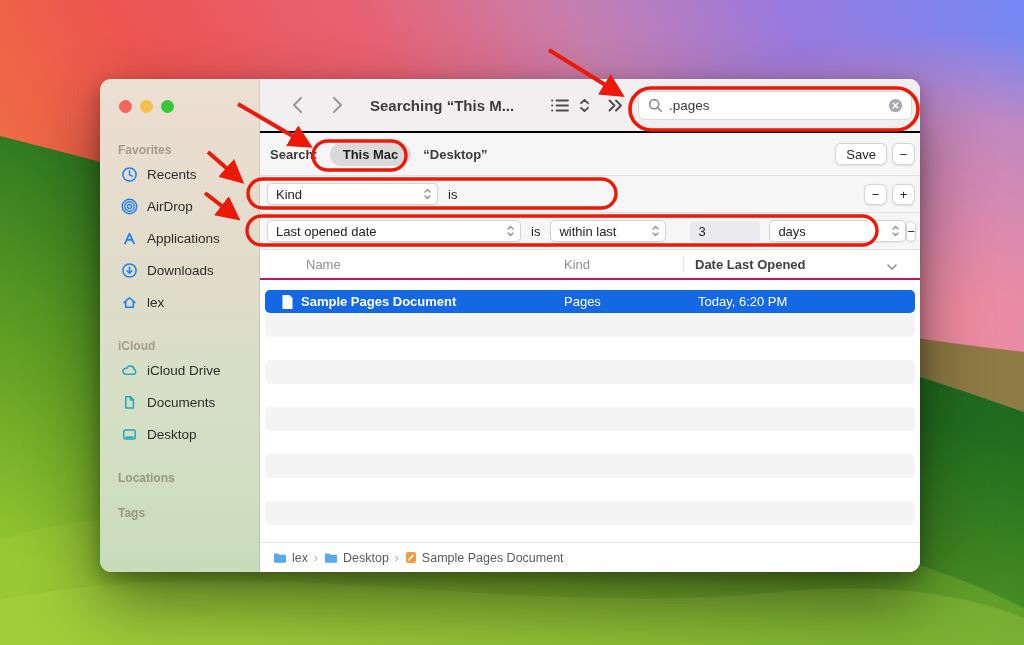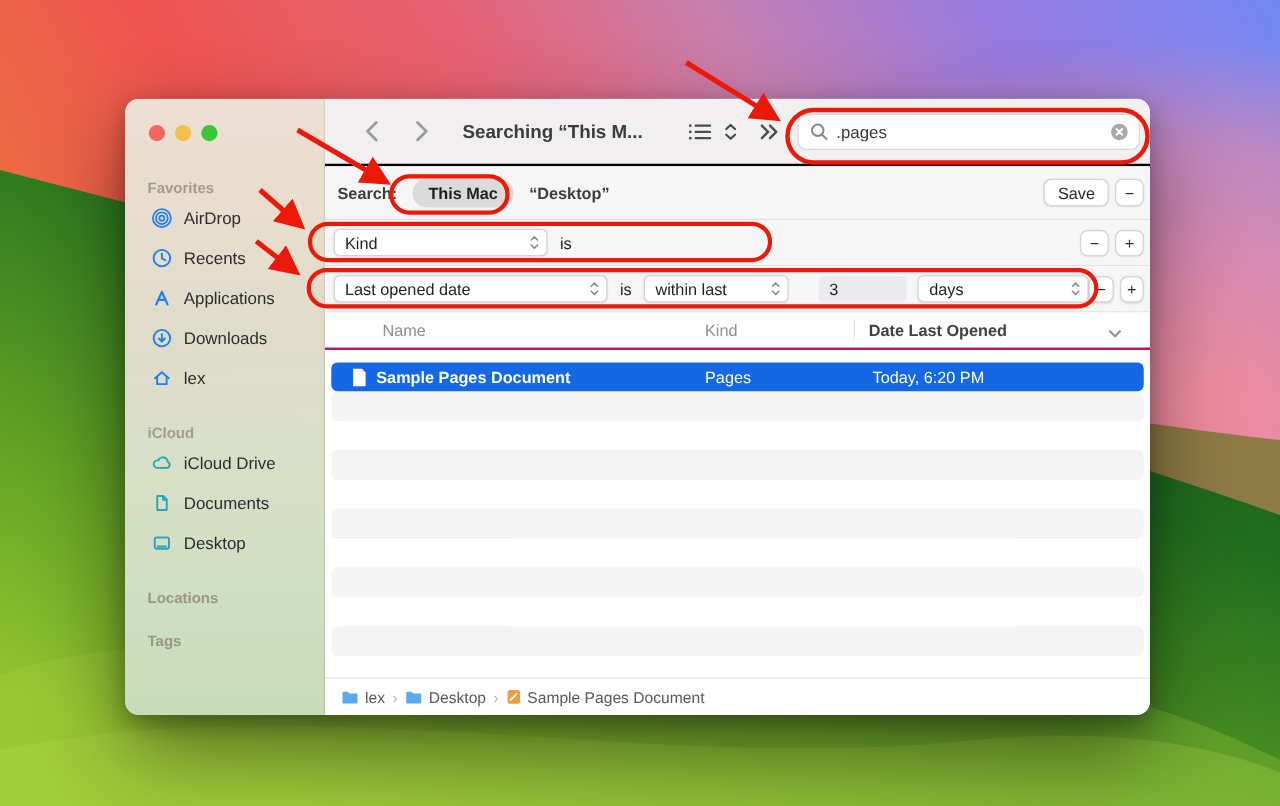--- a/index.html
+++ b/index.html
@@ -55,21 +55,21 @@
          box-shadow:0 .5px 1.5px rgba(0,0,0,.10); }
   .btn.square { width:23px; padding:0; }
   .gap4 { margin-left:5px; }
 
   .filter-row { height:37px; flex:none; background:#f7f6f6; border-bottom:1px solid #e3e2e2;
                 display:flex; align-items:center; padding:0 5px 0 7px; font-size:13px; color:#222; }
   .popup { background:#fff; border:1px solid #d5d4d4; border-radius:5px; height:22px; flex:none;
            display:flex; align-items:center; justify-content:space-between; padding:0 5px 0 8px;
            box-shadow:0 .5px 1.5px rgba(0,0,0,.07); }
   .popup .chev { color:#8e8e93; display:flex; }
-  .w-kind{width:171px} .w-doc{width:142px} .w-lod{width:219px} .w-within{width:116px} .w-days{width:137px}
+  .w-kind{width:171px} .w-doc{width:142px} .w-lod{width:254px} .w-within{width:116px} .w-days{width:137px}
   .is-label { margin:0 10px; }
   .amount { margin-left:24px; width:70px; height:21px; background:#ebebef; border:none; outline:none;
             border-radius:4px; font-size:13px; color:#222; padding:0 8px; font-family:inherit; }
   .ml9 { margin-left:9px; }
   .f-spacer { flex:1; }
   .mini { width:22px; height:21px; }
 
   .header-row { height:30px; flex:none; background:#fff; border-bottom:2px solid #be185d; position:relative;
                 font-size:13px; color:#8e8e93; }
   .header-row .h { position:absolute; top:7px; }
@@ -135,36 +135,36 @@
       <div class="traffic">
         <div class="tl red"></div>
         <div class="tl yel"></div>
         <div class="tl grn"></div>
       </div>
 
       <div class="side-section">Favorites</div>
 
       <div class="side-item fav">
         <span class="ic">
+          <svg width="17" height="17" viewBox="0 0 17 17" fill="none" stroke="currentColor" stroke-width="1.5" stroke-linecap="round">
+            <circle cx="8.5" cy="8.5" r="6.6"></circle>
+              <path d="M8.5,4.8 L8.5,8.7 L11.3,10.2"></path>
+          </svg>
+          </span>
+        <span>Recents</span>
+      </div>
+      <div class="side-item fav">
+        <span class="ic">
           <svg width="17" height="17" viewBox="0 0 17 17" fill="none" stroke="currentColor" stroke-width="1.4">
             <circle cx="8.5" cy="8.5" r="2"></circle>
               <circle cx="8.5" cy="8.5" r="4.7"></circle>
               <circle cx="8.5" cy="8.5" r="7.2"></circle>
           </svg>
           </span>
         <span>AirDrop</span>
-      </div>
-      <div class="side-item fav">
-        <span class="ic">
-          <svg width="17" height="17" viewBox="0 0 17 17" fill="none" stroke="currentColor" stroke-width="1.5" stroke-linecap="round">
-            <circle cx="8.5" cy="8.5" r="6.6"></circle>
-              <path d="M8.5,4.8 L8.5,8.7 L11.3,10.2"></path>
-          </svg>
-          </span>
-        <span>Recents</span>
       </div>
       <div class="side-item fav">
         <span class="ic">
           <svg width="17" height="17" viewBox="0 0 17 17" fill="none" stroke="currentColor" stroke-width="1.8" stroke-linecap="round" stroke-linejoin="round">
             <path d="M4,13.5 L8.5,3.5 L13,13.5"></path>
               <path d="M5.9,9.8 L11.1,9.8"></path>
           </svg>
           </span>
         <span>Applications</span>
       </div>

